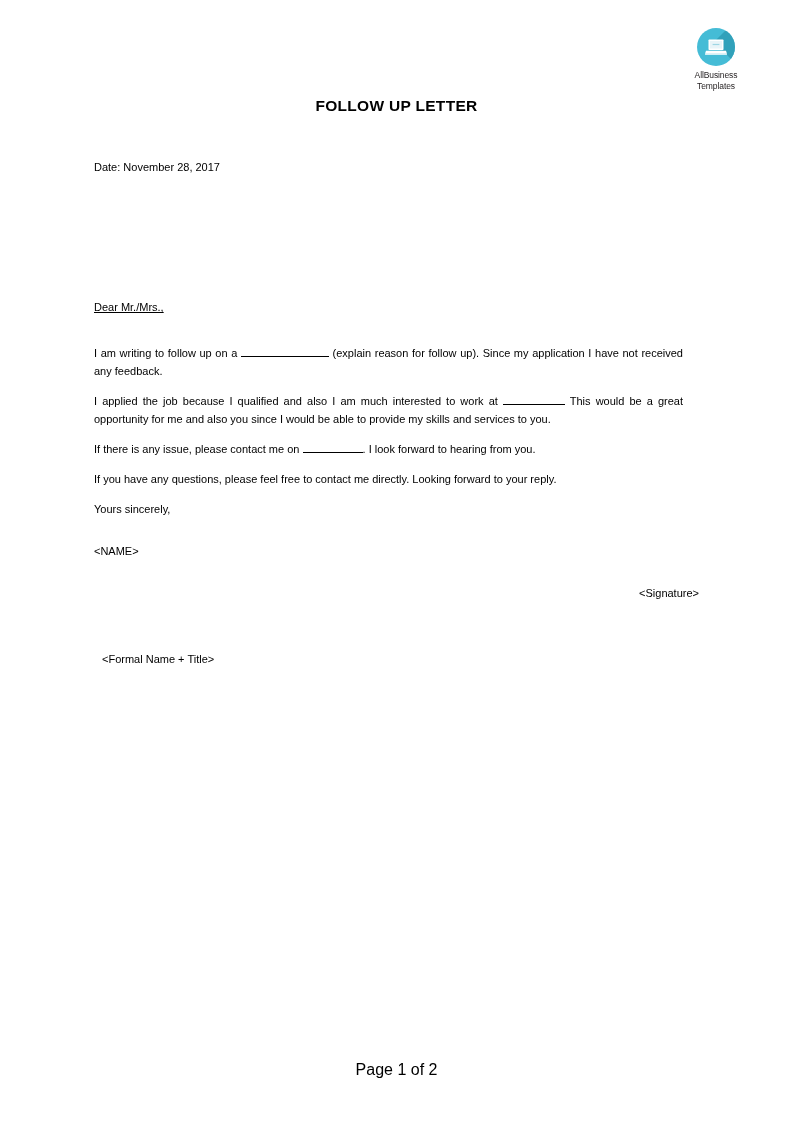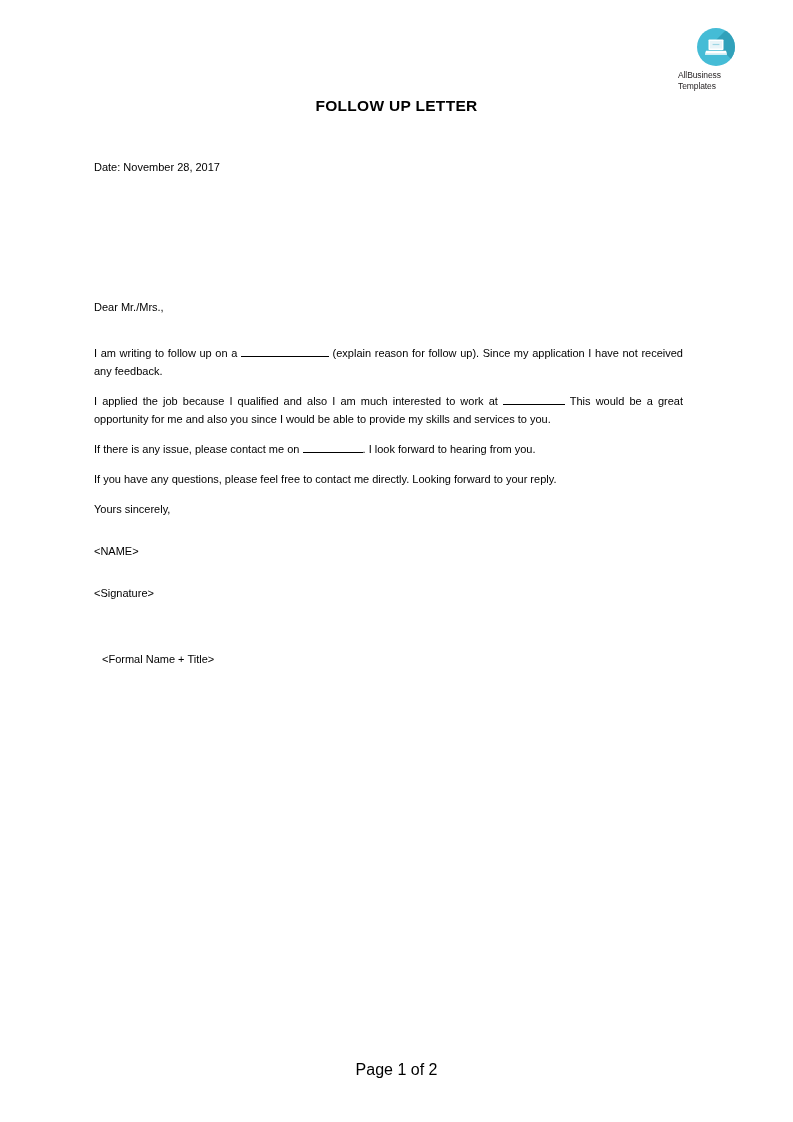--- a/index.html
+++ b/index.html
@@ -17,21 +17,21 @@
     color: #000000;
     -webkit-font-smoothing: antialiased;
   }
 
   
   .logo-block {
     position: absolute;
     top: 28px;
     left: 678px;
     width: 76px;
-    text-align: left;
+    text-align: center;
   }
   .logo-circle-wrap {
     position: relative;
     width: 38px;
     height: 38px;
     margin: 0 auto 4px auto;
   }
   .logo-circle {
     position: absolute;
     inset: 0;
@@ -92,42 +92,42 @@
   .spacer-lg { height: 42px; }
   .spacer-md { height: 52px; }
   .spacer-sm { height: 28px; }
 
   .addr-block { margin: 0; }
   .addr-line { margin: 0; line-height: 18px; }
 
   .subject-line { margin: 0; }
   .subject-label { font-weight: bold; }
 
-  .salutation { margin: 0; }
+  .salutation { margin: 0; text-decoration: underline; }
 
   .para {
     margin: 0 16px 12px 0;
     text-align: justify;
     text-justify: inter-word;
   }
   .para:last-child { margin-bottom: 0; }
 
   .blank {
     display: inline-block;
     border-bottom: 1px solid #000;
     vertical-align: baseline;
     height: 12px;
   }
   .blank-lg { width: 88px; }
   .blank-md { width: 62px; }
   .blank-sm { width: 60px; }
 
   .closing { margin: 0 0 24px 0; }
   .sig-name { margin: 0 0 24px 0; }
-  .sig-word { margin: 0 0 48px 0; }
+  .sig-word { margin: 0 0 48px 0; text-align: right; }
   .formal-name { margin: 8px; }
 
   
   .footer {
     position: absolute;
     top: 1061px;
     left: 94px;
     width: 605px;
     text-align: center;
     font-size: 16px;

